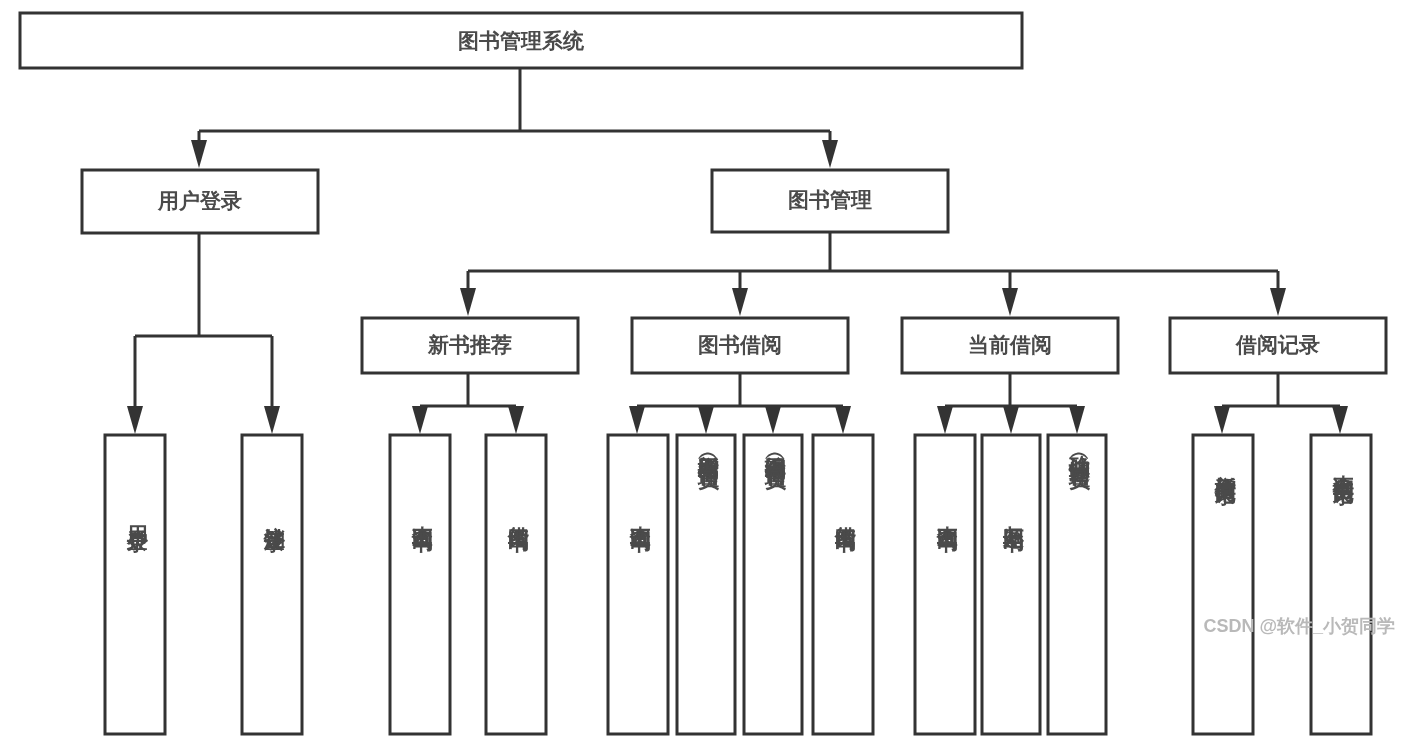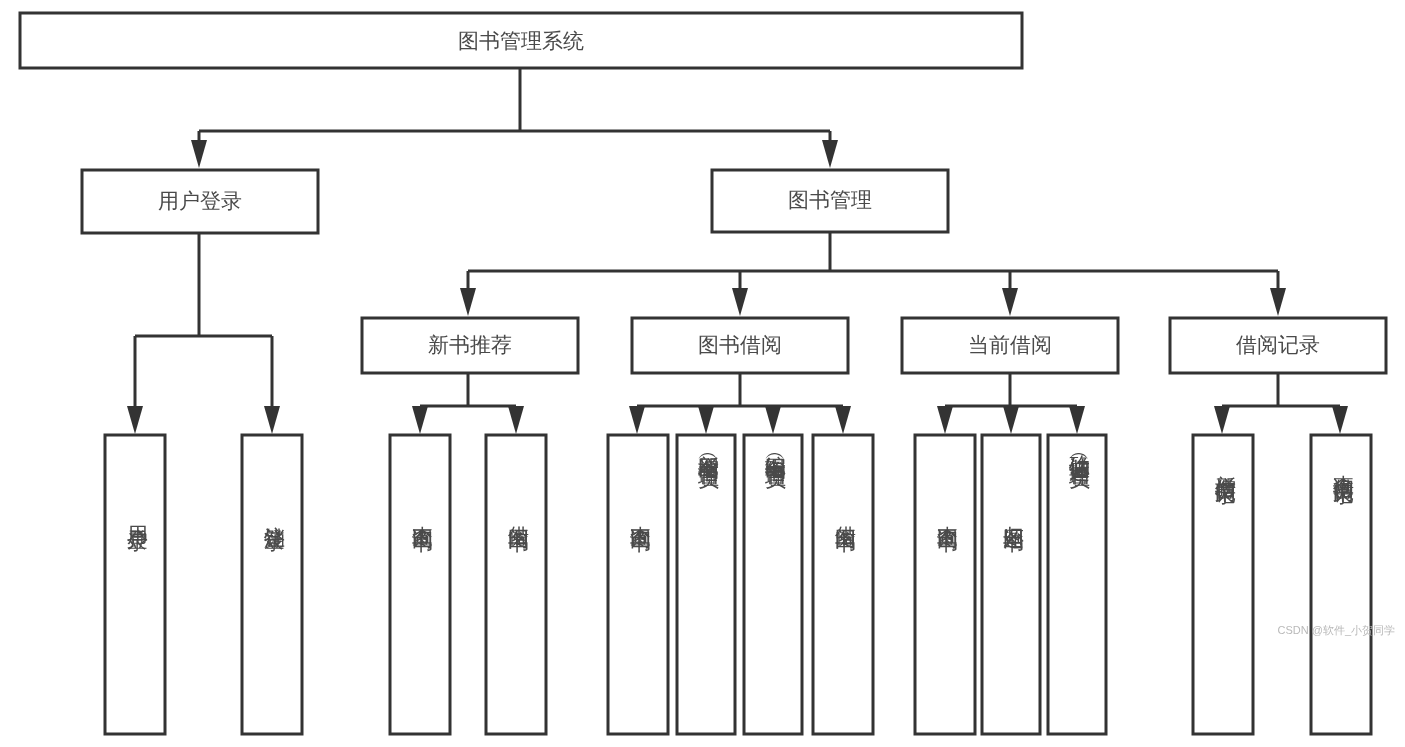--- a/index.html
+++ b/index.html
@@ -11,20 +11,21 @@
     width: 1405px;
     height: 747px;
     font-family: "Liberation Sans", "DejaVu Sans", sans-serif;
     overflow: hidden;
     position: relative;
   }
   #diagram-root {
     position: relative;
     width: 1405px;
     height: 644px;
+    font-weight: bold;
   }
   svg#flowchart {
     display: block;
     width: 1405px;
     height: 747px;
   }
   .node-box {
     fill: #ffffff;
     stroke: #333333;
     stroke-width: 3;
@@ -51,21 +52,21 @@
   .label-v {
     font-size: 21px;
     writing-mode: vertical-rl;
     text-orientation: upright;
     letter-spacing: 2px;
   }
   .watermark {
     position: absolute;
     right: 10px;
     bottom: 6px;
-    font-size: 11px;
+    font-size: 18px;
     color: #b9b9b9;
     font-family: "Liberation Sans", "DejaVu Sans", sans-serif;
     white-space: nowrap;
     pointer-events: none;
     user-select: none;
   }
 </style>
 </head>
 <body>
 

